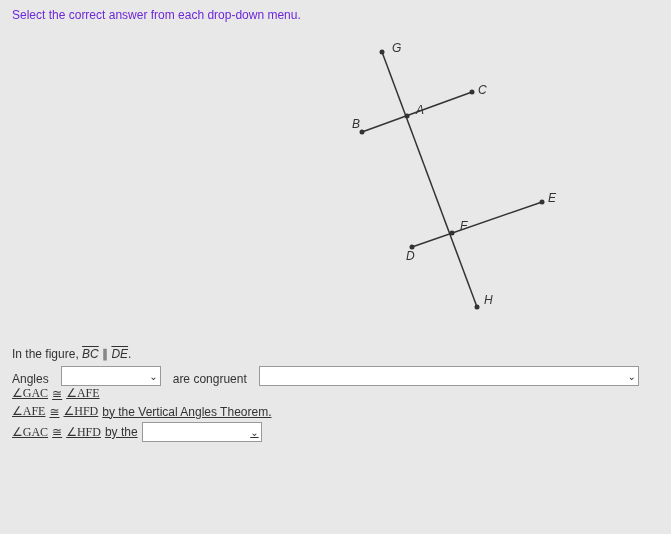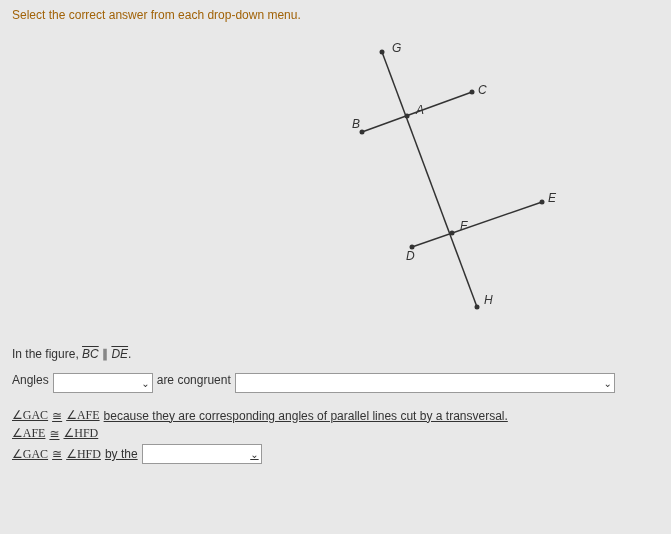--- a/index.html
+++ b/index.html
@@ -8,48 +8,47 @@
       background: #e8e8e8;
       width: 671px;
       height: 534px;
       padding: 8px 12px;
       color: #333;
       font-size: 12px;
       position: relative;
     }
     .instruction {
       font-size: 12px;
-      color: #a16207;
+      color: #6d28d9;
       margin-bottom: 10px;
     }
     .figure-area {
       width: 100%;
       height: 310px;
       position: relative;
     }
     .figure-svg {
       position: absolute;
       left: 280px;
       top: 0;
     }
     .figure-text {
       font-size: 12px;
       color: #333;
       margin-top: 5px;
-      margin-bottom: 12px;
+      margin-bottom: 5px;
     }
     .overline {
       text-decoration: overline;
       font-style: italic;
     }
     .angles-row {
       display: flex;
-      align-items: flex-start;
-      gap: 4px;
-      margin-bottom: 15px;
+      align-items: flex-end;
+      gap: 12px;
     }
     .dropdown {
       border: 1px solid #999;
       background: #fff;
       height: 20px;
       display: inline-flex;
       align-items: center;
       justify-content: flex-end;
       padding: 0 2px;
       font-size: 11px;
@@ -117,27 +116,27 @@
   <span>are congruent</span>
   <div class="dropdown dd-large">
     <span class="chev">⌄</span>
   </div>
 </div>
 
 <div class="proof-line">
   <span class="angle-sym">∠GAC</span>
     <span> ≅ </span>
     <span class="angle-sym">∠AFE</span>
-    <span> because they are corresponding angles of parallel lines cut by a transversal.</span>
 </div>
 
 <div class="proof-line">
   <span class="angle-sym">∠AFE</span>
     <span> ≅ </span>
     <span class="angle-sym">∠HFD</span>
+    <span> by the Vertical Angles Theorem.</span>
 </div>
 
 <div class="proof-line">
   <span class="angle-sym">∠GAC</span>
     <span> ≅ </span>
     <span class="angle-sym">∠HFD</span>
     <span> by the </span>
   <div class="dropdown dd-med">
     <span class="chev">⌄</span>
   </div>

